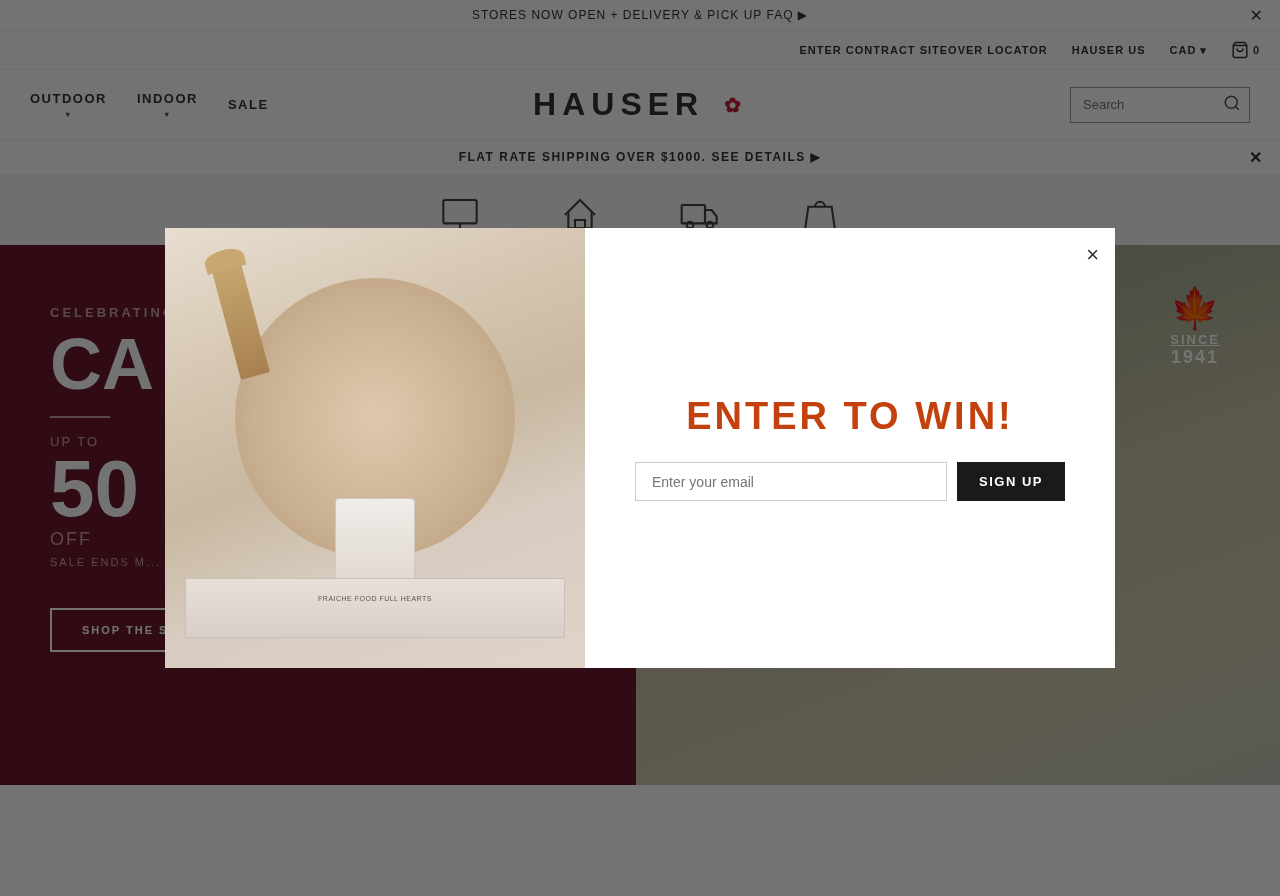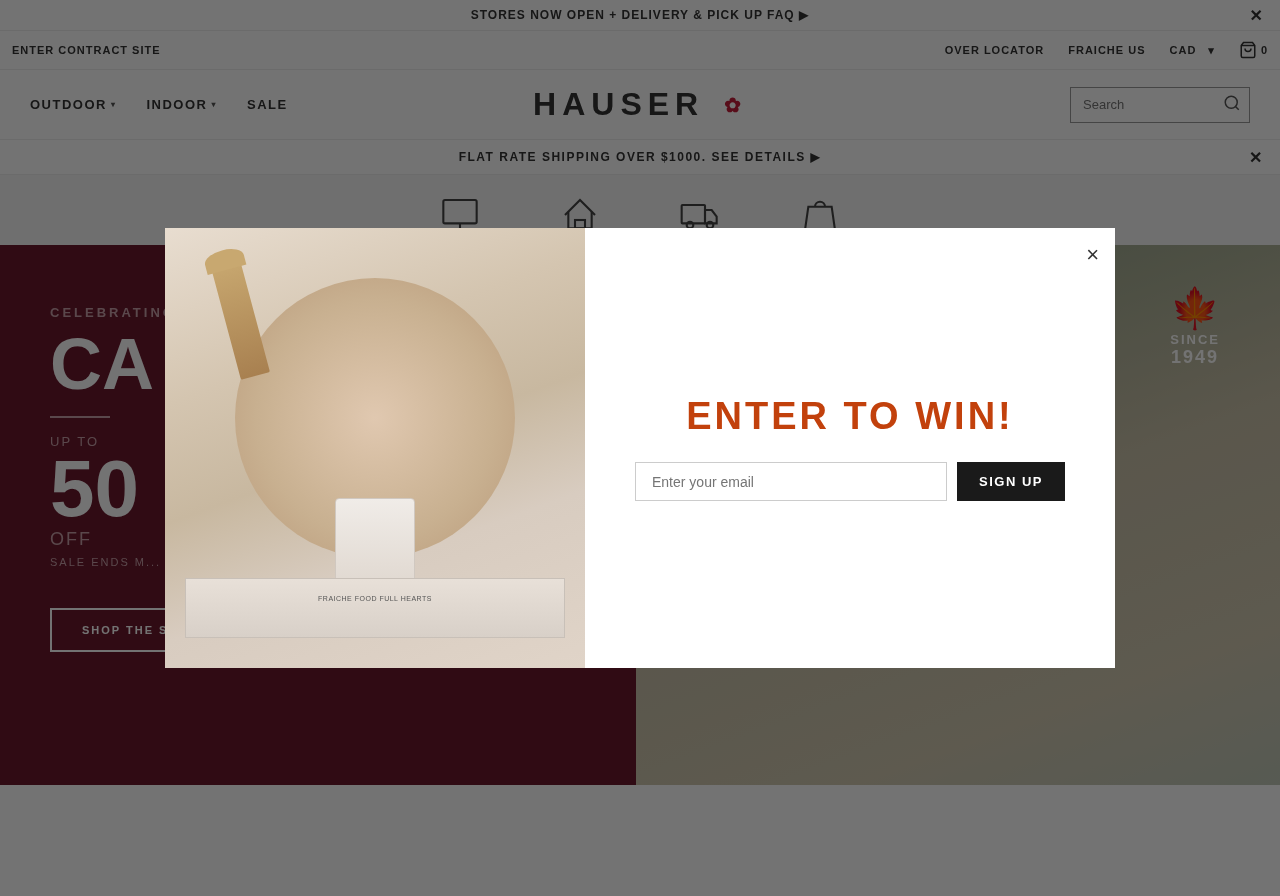--- a/index.html
+++ b/index.html
@@ -8,38 +8,37 @@
     
     .announcement-bar {
       background: #fff;
       text-align: center;
       padding: 8px 40px;
       font-size: 12px;
       letter-spacing: 1px;
       color: #333;
       border-bottom: 1px solid #eee;
       position: relative;
-      font-weight: bold;
     }
     .announcement-bar .close-btn {
       position: absolute;
       right: 16px;
       top: 50%;
       transform: translateY(-50%);
       cursor: pointer;
       font-size: 16px;
       color: #333;
     }
 
     
     .secondary-nav {
       display: flex;
-      justify-content: space-between;
-      align-items: center;
-      padding: 10px 12px;
+      justify-content: flex-end;
+      align-items: center;
+      padding: 10px 20px;
       border-bottom: 1px solid #eee;
       font-size: 12px;
       letter-spacing: 1px;
     }
     .secondary-nav .left a {
       color: #333;
       text-decoration: none;
       font-weight: bold;
       font-size: 11px;
       letter-spacing: 1px;
@@ -52,21 +51,21 @@
     .secondary-nav .right a {
       color: #333;
       text-decoration: none;
       font-size: 11px;
       letter-spacing: 1px;
       font-weight: bold;
     }
     .cad-selector {
       display: flex;
       align-items: center;
-      gap: 12px;
+      gap: 4px;
       font-size: 11px;
       font-weight: bold;
       color: #333;
       cursor: pointer;
     }
     .cart-icon {
       display: flex;
       align-items: center;
       gap: 4px;
       font-size: 11px;
@@ -93,20 +92,21 @@
     .nav-item {
       font-size: 13px;
       font-weight: bold;
       letter-spacing: 1.5px;
       color: #333;
       cursor: pointer;
       display: flex;
       align-items: center;
       gap: 4px;
       text-transform: uppercase;
+      flex-direction: column;
     }
     .nav-item .chevron {
       font-size: 8px;
       color: #555;
     }
     .logo {
       position: absolute;
       left: 50%;
       transform: translateX(-50%);
       font-size: 32px;
@@ -280,20 +280,21 @@
     .since-badge .maple-leaf {
       font-size: 40px;
       color: #c41e3a;
     }
     .since-badge .since-text {
       color: #fff;
       font-size: 13px;
       font-weight: bold;
       letter-spacing: 2px;
       display: block;
+      text-decoration: underline;
     }
     .since-badge .year-text {
       color: #fff;
       font-size: 18px;
       font-weight: bold;
       letter-spacing: 2px;
       display: block;
     }
 
     
@@ -455,21 +456,21 @@
   <span>▶</span>
   <span class="close-btn">✕</span>
 </div>
 
 <div class="secondary-nav">
   <div class="left">
     <a>ENTER CONTRACT SITE</a>
   </div>
   <div class="right">
     <a>OVER LOCATOR</a>
-    <a>FRAICHE US</a>
+    <a>HAUSER US</a>
     <div class="cad-selector">
       <span>CAD</span>
       <span>▾</span>
     </div>
     <div class="cart-icon">
       <svg width="18" height="18" viewBox="0 0 24 24" fill="none" stroke="#333" stroke-width="2">
         <path d="M6 2L3 6v14a2 2 0 002 2h14a2 2 0 002-2V6l-3-4z"></path>
           <line x1="3" y1="6" x2="21" y2="6"></line>
           <path d="M16 10a4 4 0 01-8 0"></path>
       </svg>
@@ -553,21 +554,21 @@
     <div class="percent">50</div>
     <span class="off-text">OFF</span>
     <span class="sale-ends">SALE ENDS M...</span>
     <a class="shop-btn">SHOP THE SALE</a>
   </div>
   <div class="hero-right">
     <div class="hero-right-bg">
       <div class="since-badge">
         <span class="maple-leaf">🍁</span>
         <span class="since-text">SINCE</span>
-        <span class="year-text">1949</span>
+        <span class="year-text">1941</span>
       </div>
     </div>
   </div>
 </div>
 
 <div class="modal-overlay">
   <div class="modal">
     <div class="modal-image">
 
       <div class="modal-image-objects">

